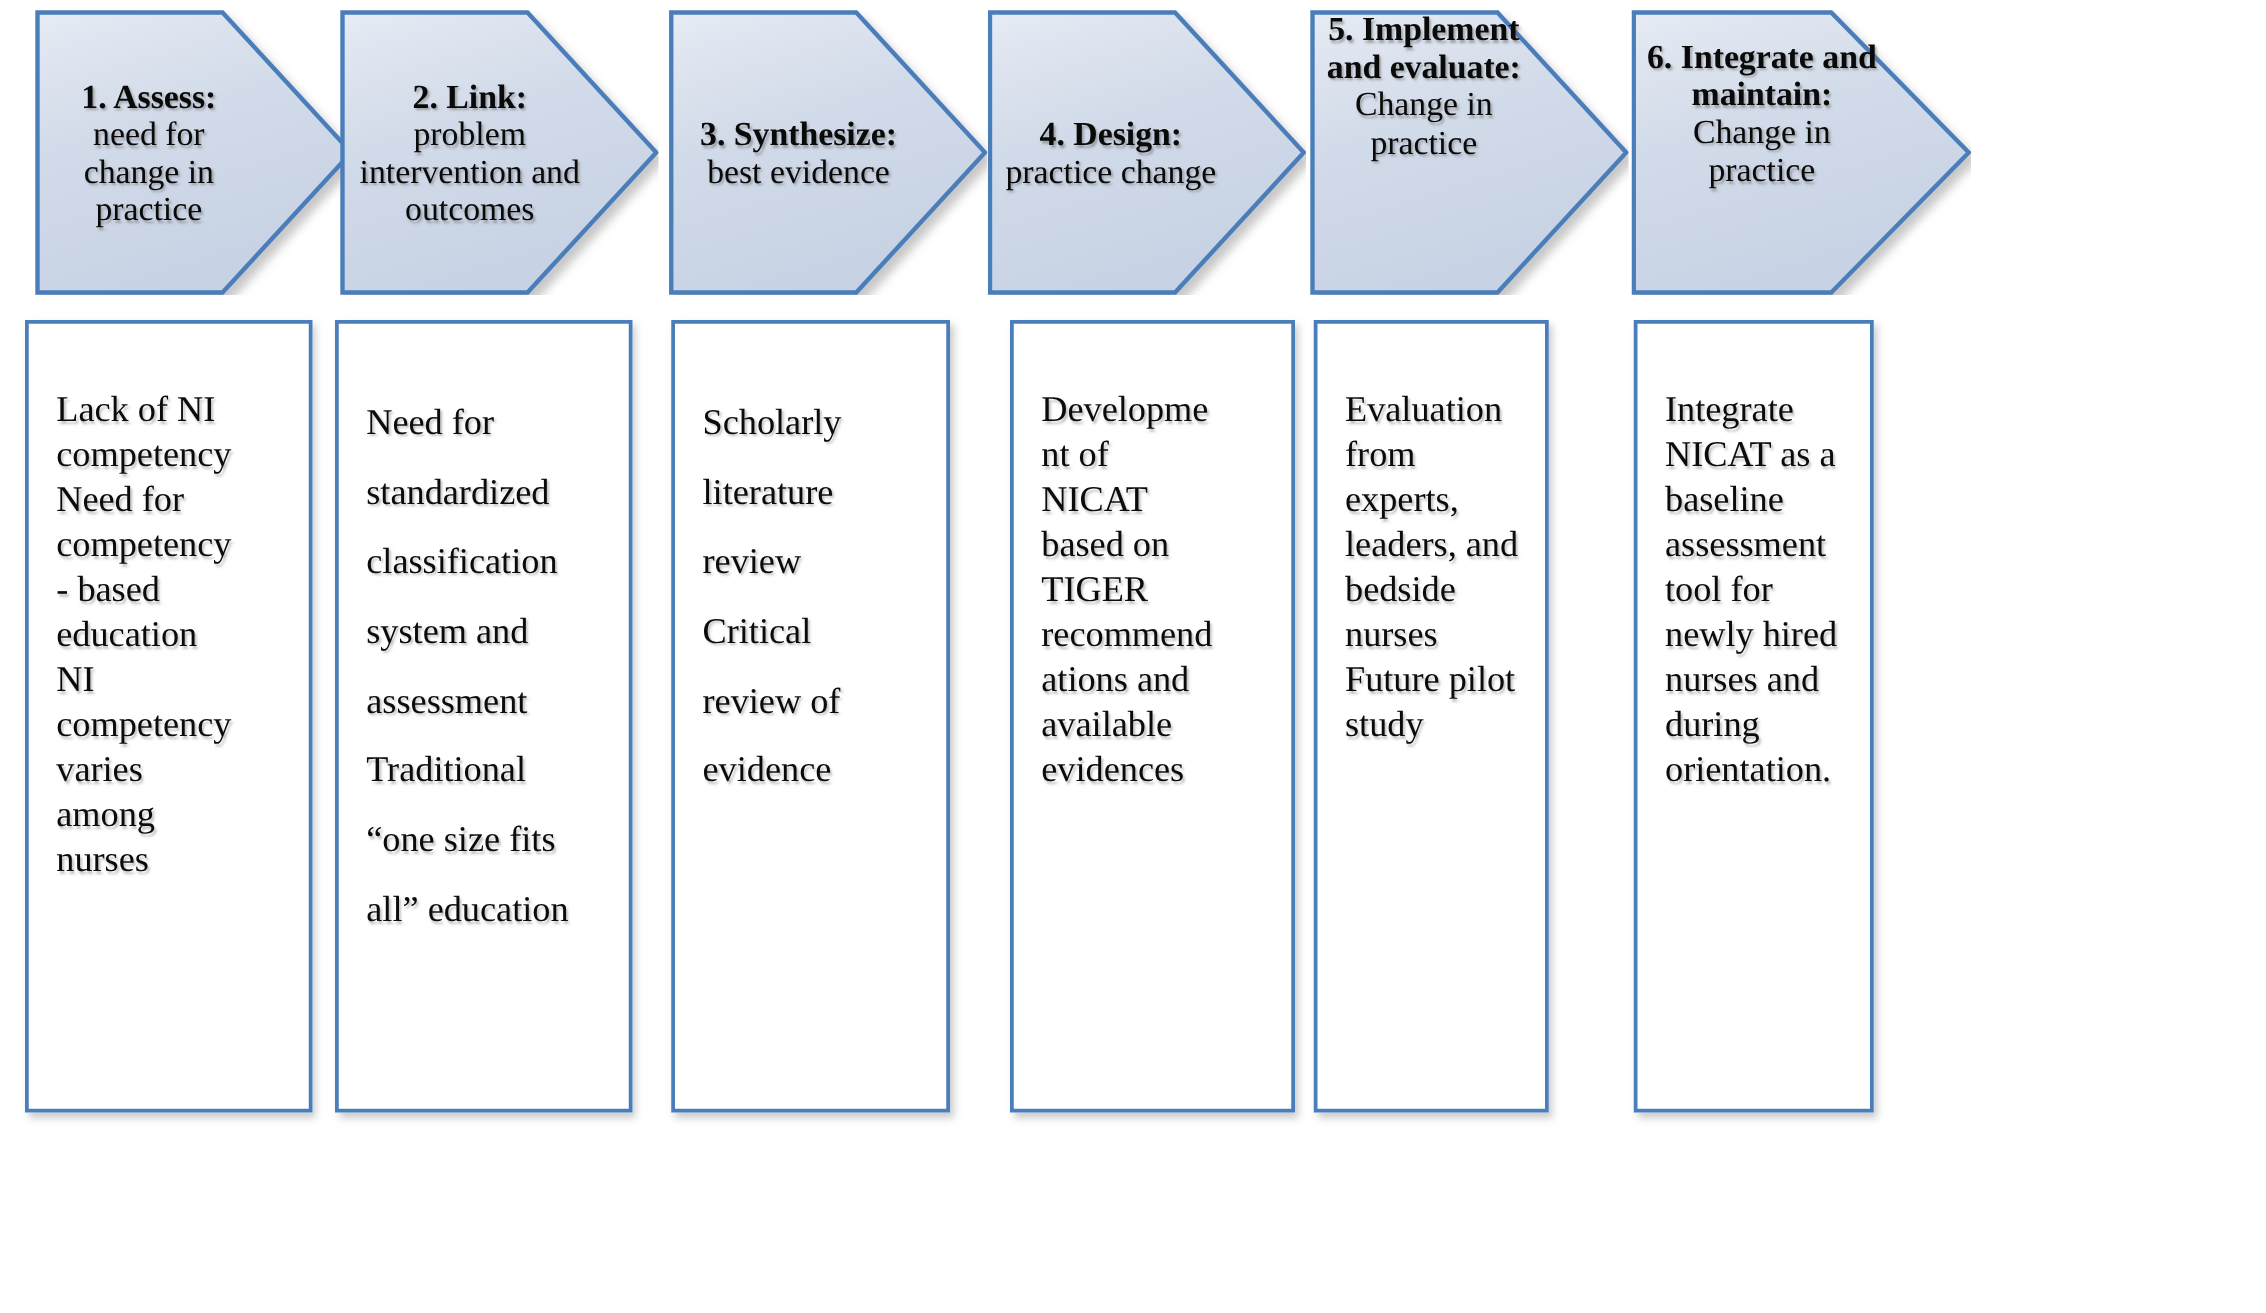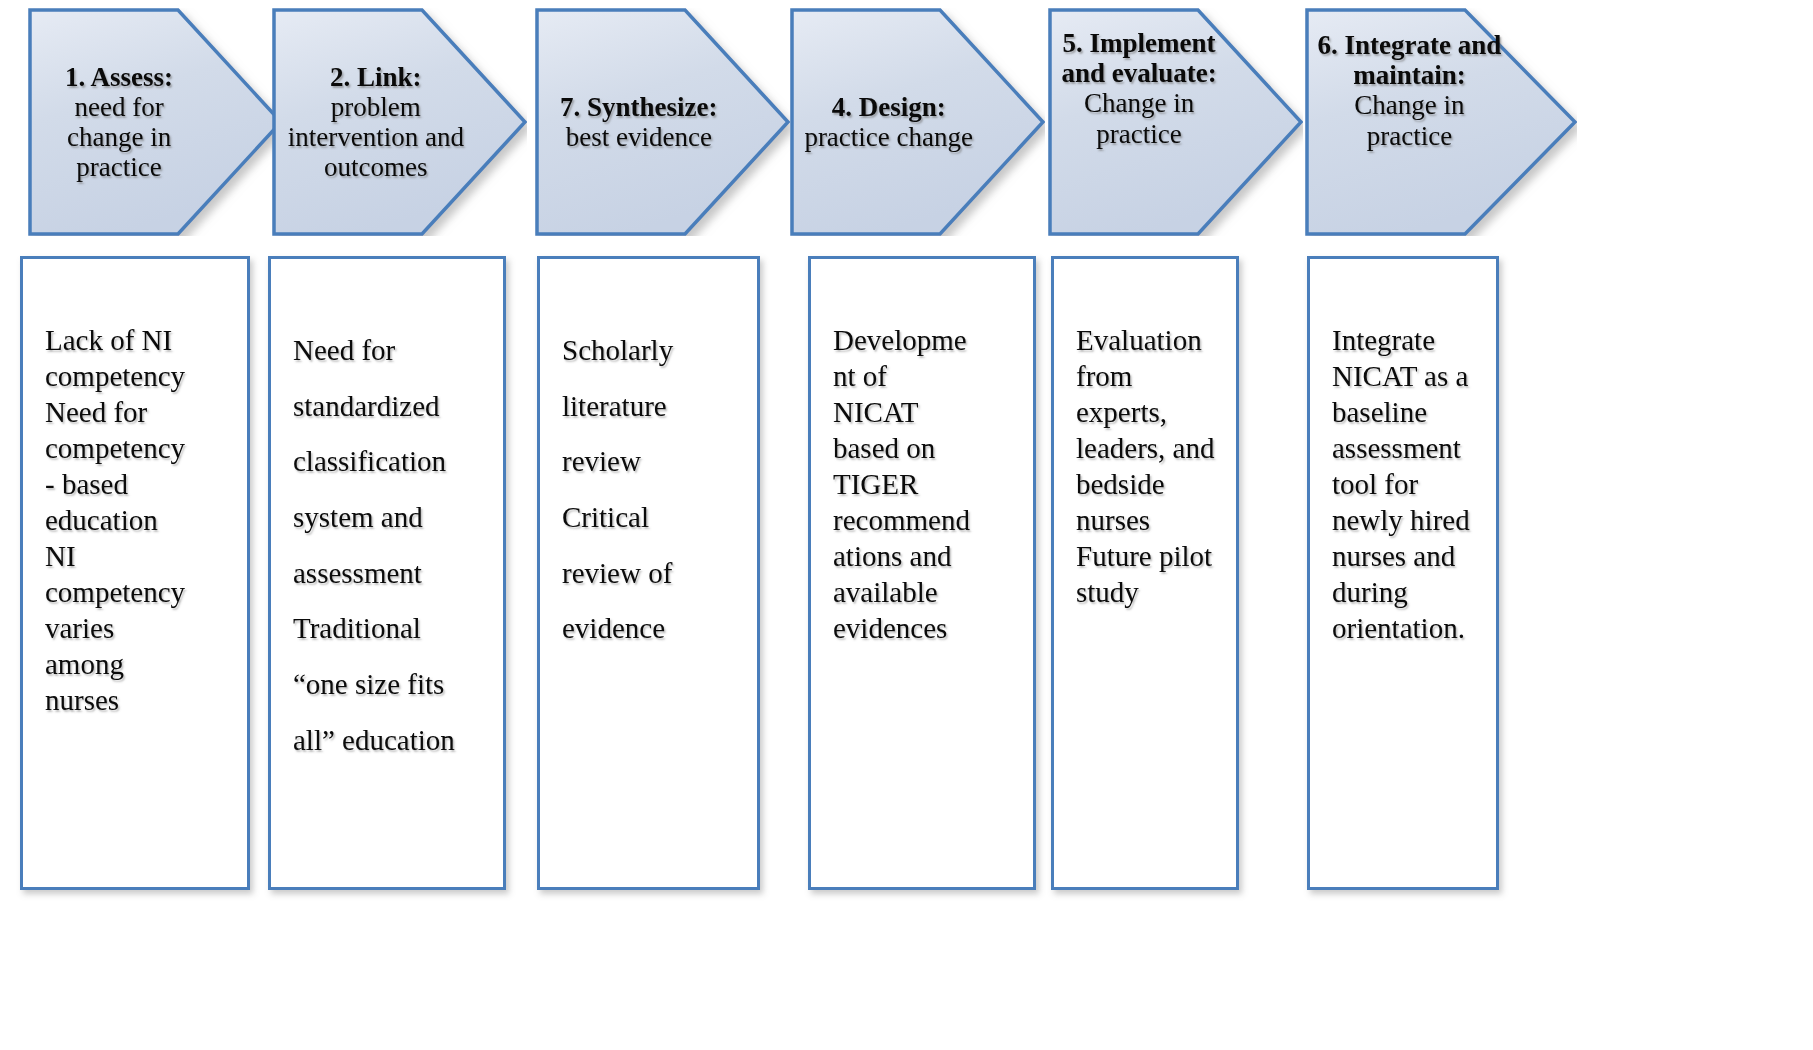--- a/index.html
+++ b/index.html
@@ -87,21 +87,21 @@
     border: 3px solid #4a7ebb;
     background: #ffffff;
     box-shadow: 3px 4px 6px rgba(140,140,140,0.45);
     overflow: hidden;
   }
 
   .tbox-inner {
     position: absolute;
     left: 0;
     right: 0;
-    top: 64px;
+    top: 52px;
     padding: 0 8px 0 22px;
     font-size: 29px;
     color: #0b0b0b;
     text-shadow: 1.5px 2px 2px rgba(125,125,125,0.5);
     white-space: pre-wrap;
   }
   .tbox-inner.tight  { line-height: 1.24; }
   .tbox-inner.loose  { line-height: 1.92; }
 </style>
 </head>
@@ -143,42 +143,42 @@
 intervention
 and outcomes</span>
       </div>
     </div>
 
     <div class="arrow" style="left:535px; width:255px;">
       <svg class="arrow-shape" viewBox="0 0 255 228" preserveAspectRatio="none">
         <polygon points="2,2 150,2 253,114 150,226 2,226" fill="url(#g1)" stroke="#4a7ebb" stroke-width="3.5" filter="url(#sh1)"></polygon>
       </svg>
       <div class="arrow-text" style="width:72%;">
-        <span class="hd">7.
+        <span class="hd">3.
 Synthesize:</span><br>
         <span class="bd">best evidence</span>
       </div>
     </div>
 
     <div class="arrow" style="left:790px; width:255px;">
       <svg class="arrow-shape" viewBox="0 0 255 228" preserveAspectRatio="none">
         <polygon points="2,2 150,2 253,114 150,226 2,226" fill="url(#g1)" stroke="#4a7ebb" stroke-width="3.5" filter="url(#sh1)"></polygon>
       </svg>
       <div class="arrow-text" style="width:68%;">
         <span class="hd">4. Design:</span><br>
         <span class="bd">practice
 change</span>
       </div>
     </div>
 
     <div class="arrow" style="left:1048px; width:255px; align-items:flex-start;">
       <svg class="arrow-shape" viewBox="0 0 255 228" preserveAspectRatio="none">
         <polygon points="2,2 150,2 253,114 150,226 2,226" fill="url(#g1)" stroke="#4a7ebb" stroke-width="3.5" filter="url(#sh1)"></polygon>
       </svg>
-      <div class="arrow-text" style="width:62%; padding-top:20px;">
+      <div class="arrow-text" style="width:62%; ">
         <span class="hd">5.
 Implement
 and
 evaluate:</span><br>
         <span class="bd">Change in
 practice</span>
       </div>
     </div>
 
     <div class="arrow" style="left:1305px; width:272px; align-items:flex-start;">

